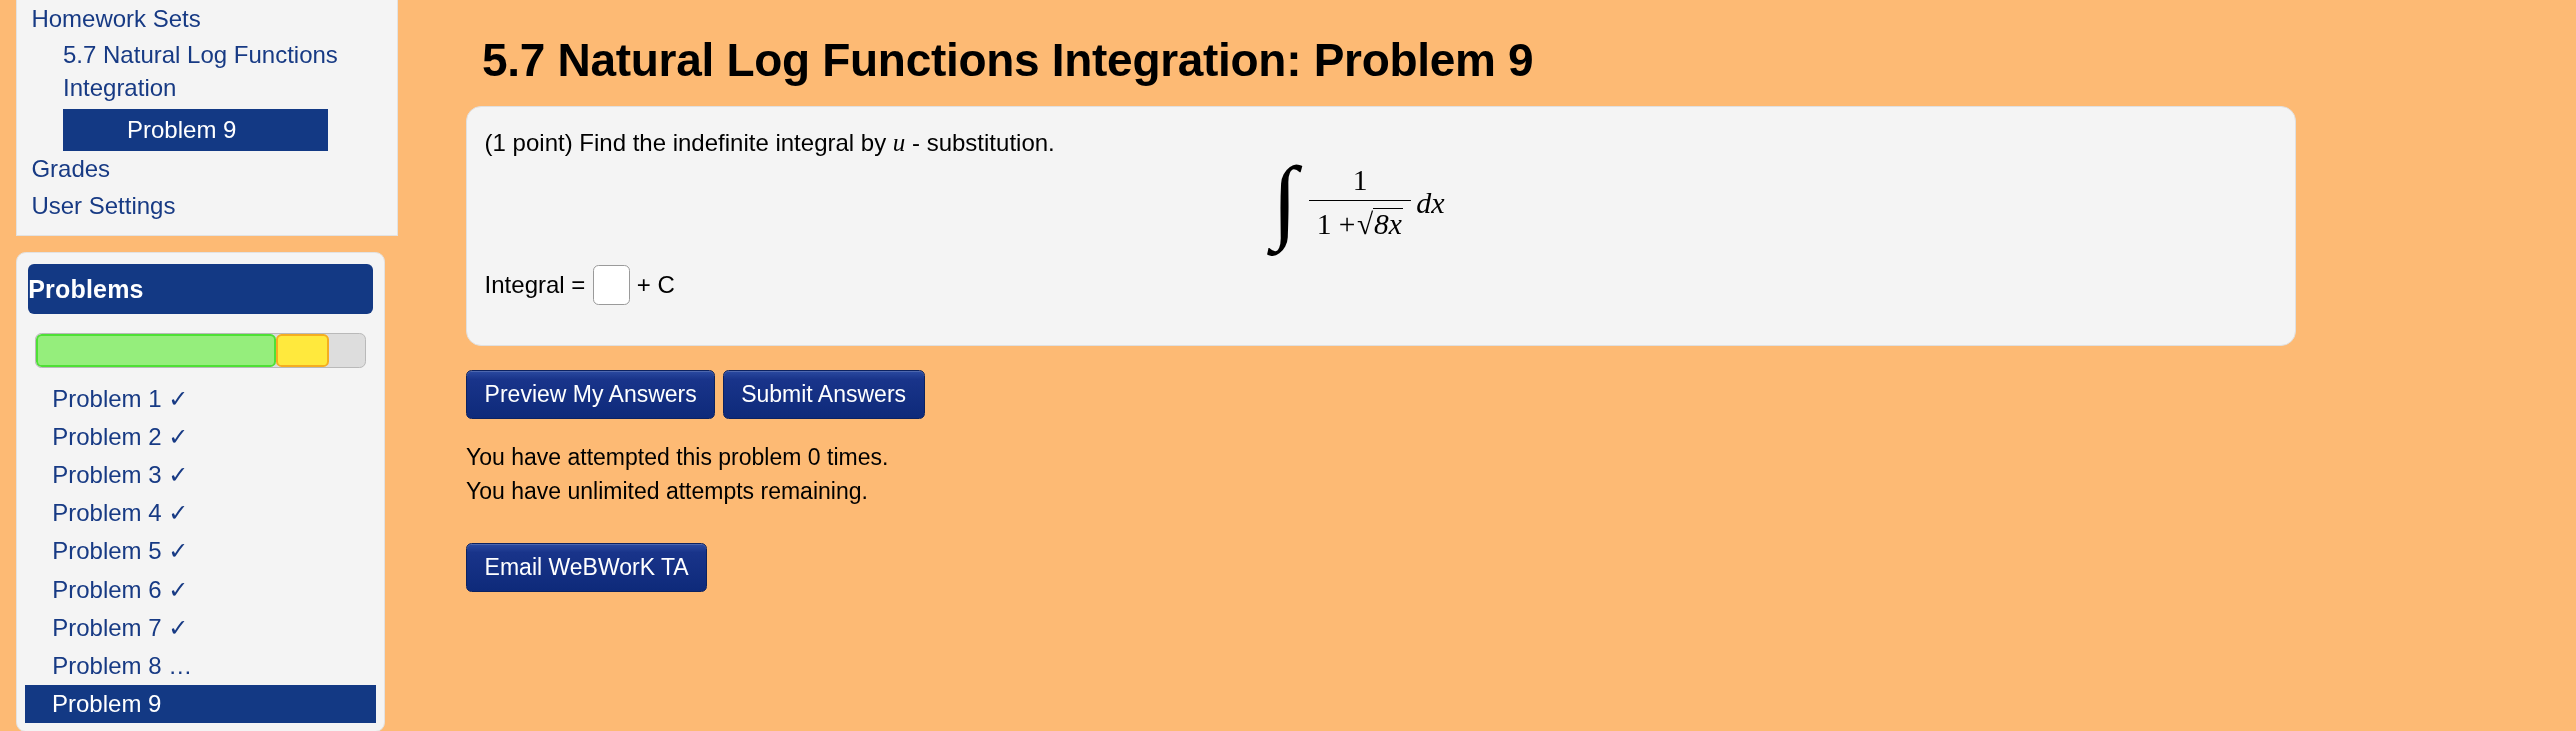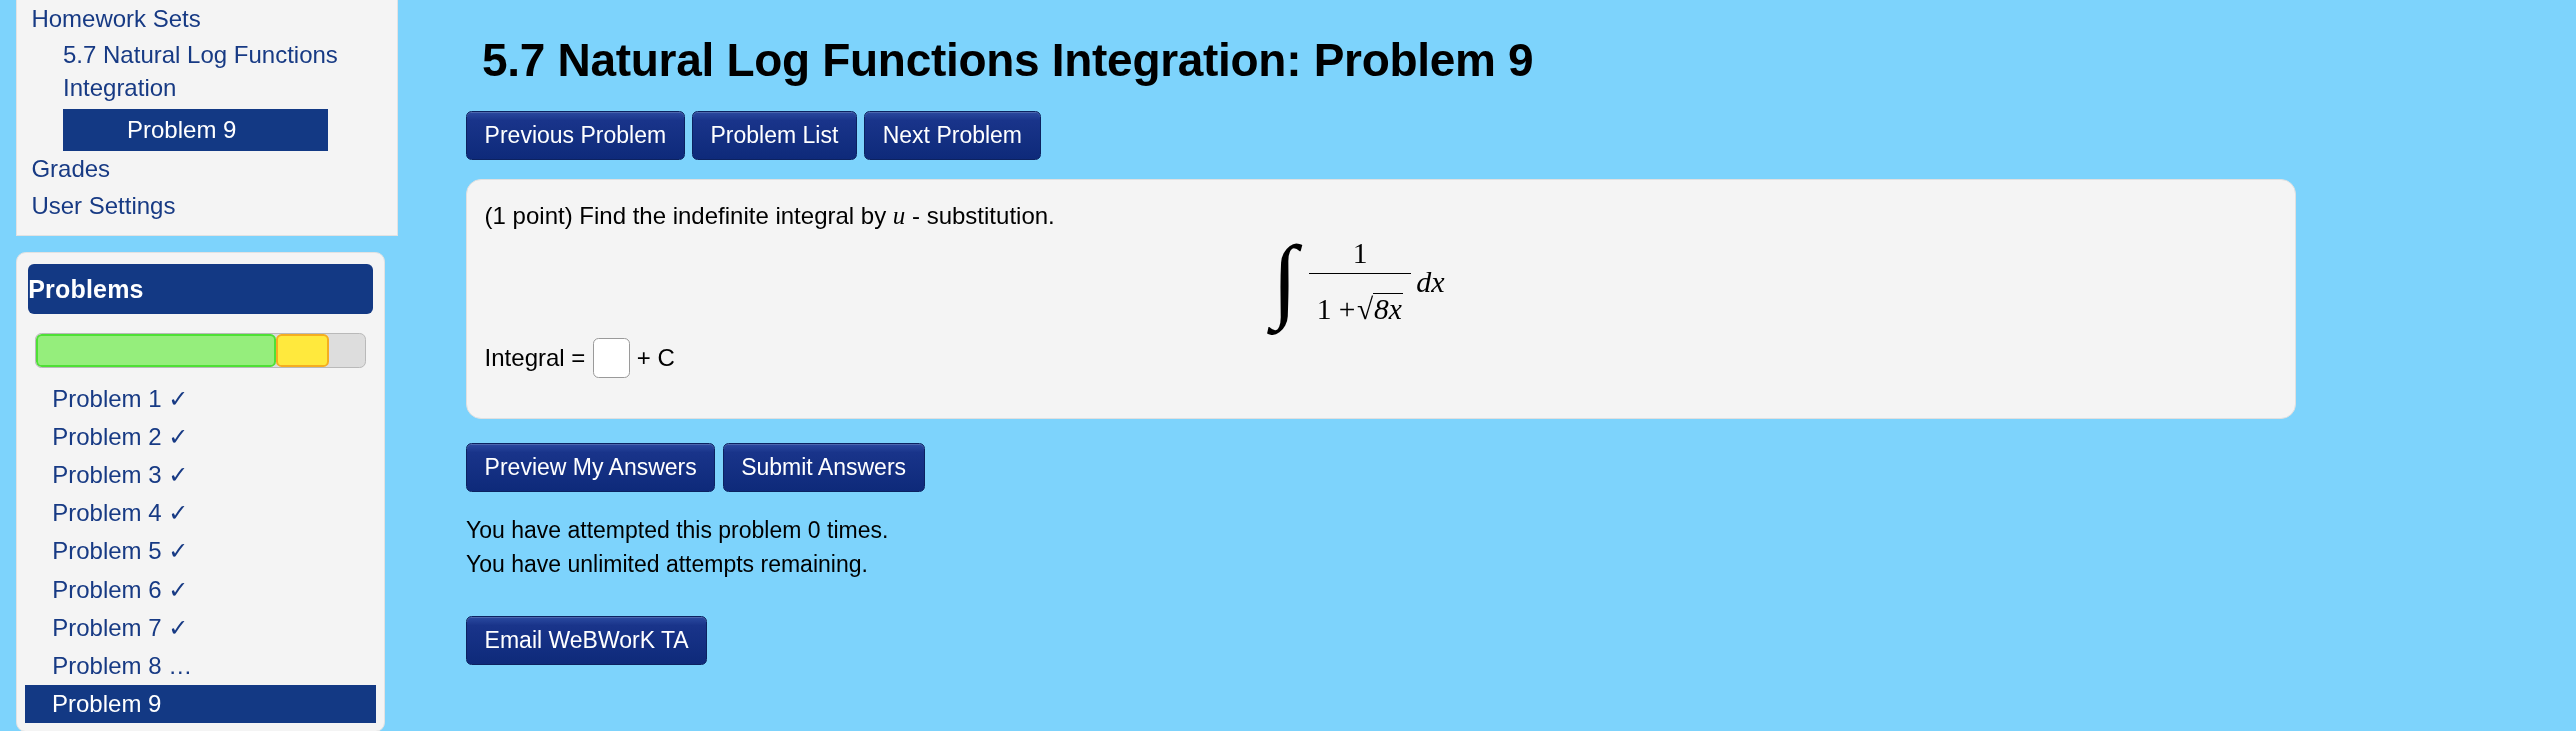--- a/index.html
+++ b/index.html
@@ -8,21 +8,21 @@
     background: #ffffff;
     width: 2576px;
     height: 731px;
     overflow: hidden;
     font-family: "Liberation Sans", sans-serif;
   }
   #page {
     position: relative;
     width: 2576px;
     height: 731px;
-    background: #7dd3fc;
+    background: #fdba74;
   }
 
   
   #sidebar {
     position: absolute;
     left: 16px;
     top: 0px;
     width: 382px;
   }
   .nav-panel {
@@ -187,21 +187,21 @@
     transform: translateY(-3.2px);
   }
   .frac {
     display: inline-flex;
     flex-direction: column;
     align-items: center;
     font-size: 29px;
     line-height: 1;
   }
   .frac .num { padding: 0 8px 4.8px 8px; font-size: 29.5px; }
-  .frac .den { padding: 19px 8px 0 8px; font-size: 29.5px; border-top: 1.6px solid #000; }
+  .frac .den { padding: 7px 8px 0 8px; font-size: 29.5px; border-top: 1.6px solid #000; }
   .dx { font-style: italic; font-size: 30px; margin-left: 4.8px; }
   .sqrt-box {
     display: inline-block;
     position: relative;
     padding-left: 1.6px;
   }
   .radical { font-size: 29.5px; }
   .rad-content {
     border-top: 1.6px solid #000;
     display: inline-block;
@@ -275,25 +275,20 @@
         <a class="problem-item" href="#">Problem 8 …</a>
         <a class="problem-item current" href="#">Problem 9</a>
       </div>
     </div>
   </div>
 
   <div id="main">
 
     <h1 class="page-title">5.7 Natural Log Functions Integration: Problem 9</h1>
 
-    <div class="btn-row">
-      <a class="btn" href="#">Previous Problem</a>
-      <a class="btn" href="#">Problem List</a>
-      <a class="btn" href="#">Next Problem</a>
-    </div>
 
     <div class="problem-box">
 
       <div class="prob-text">
         <span>(1 point) Find the indefinite integral by</span>
         <span class="mathvar">u</span>
         <span>- substitution.</span>
       </div>
 
       <div class="math-display">

